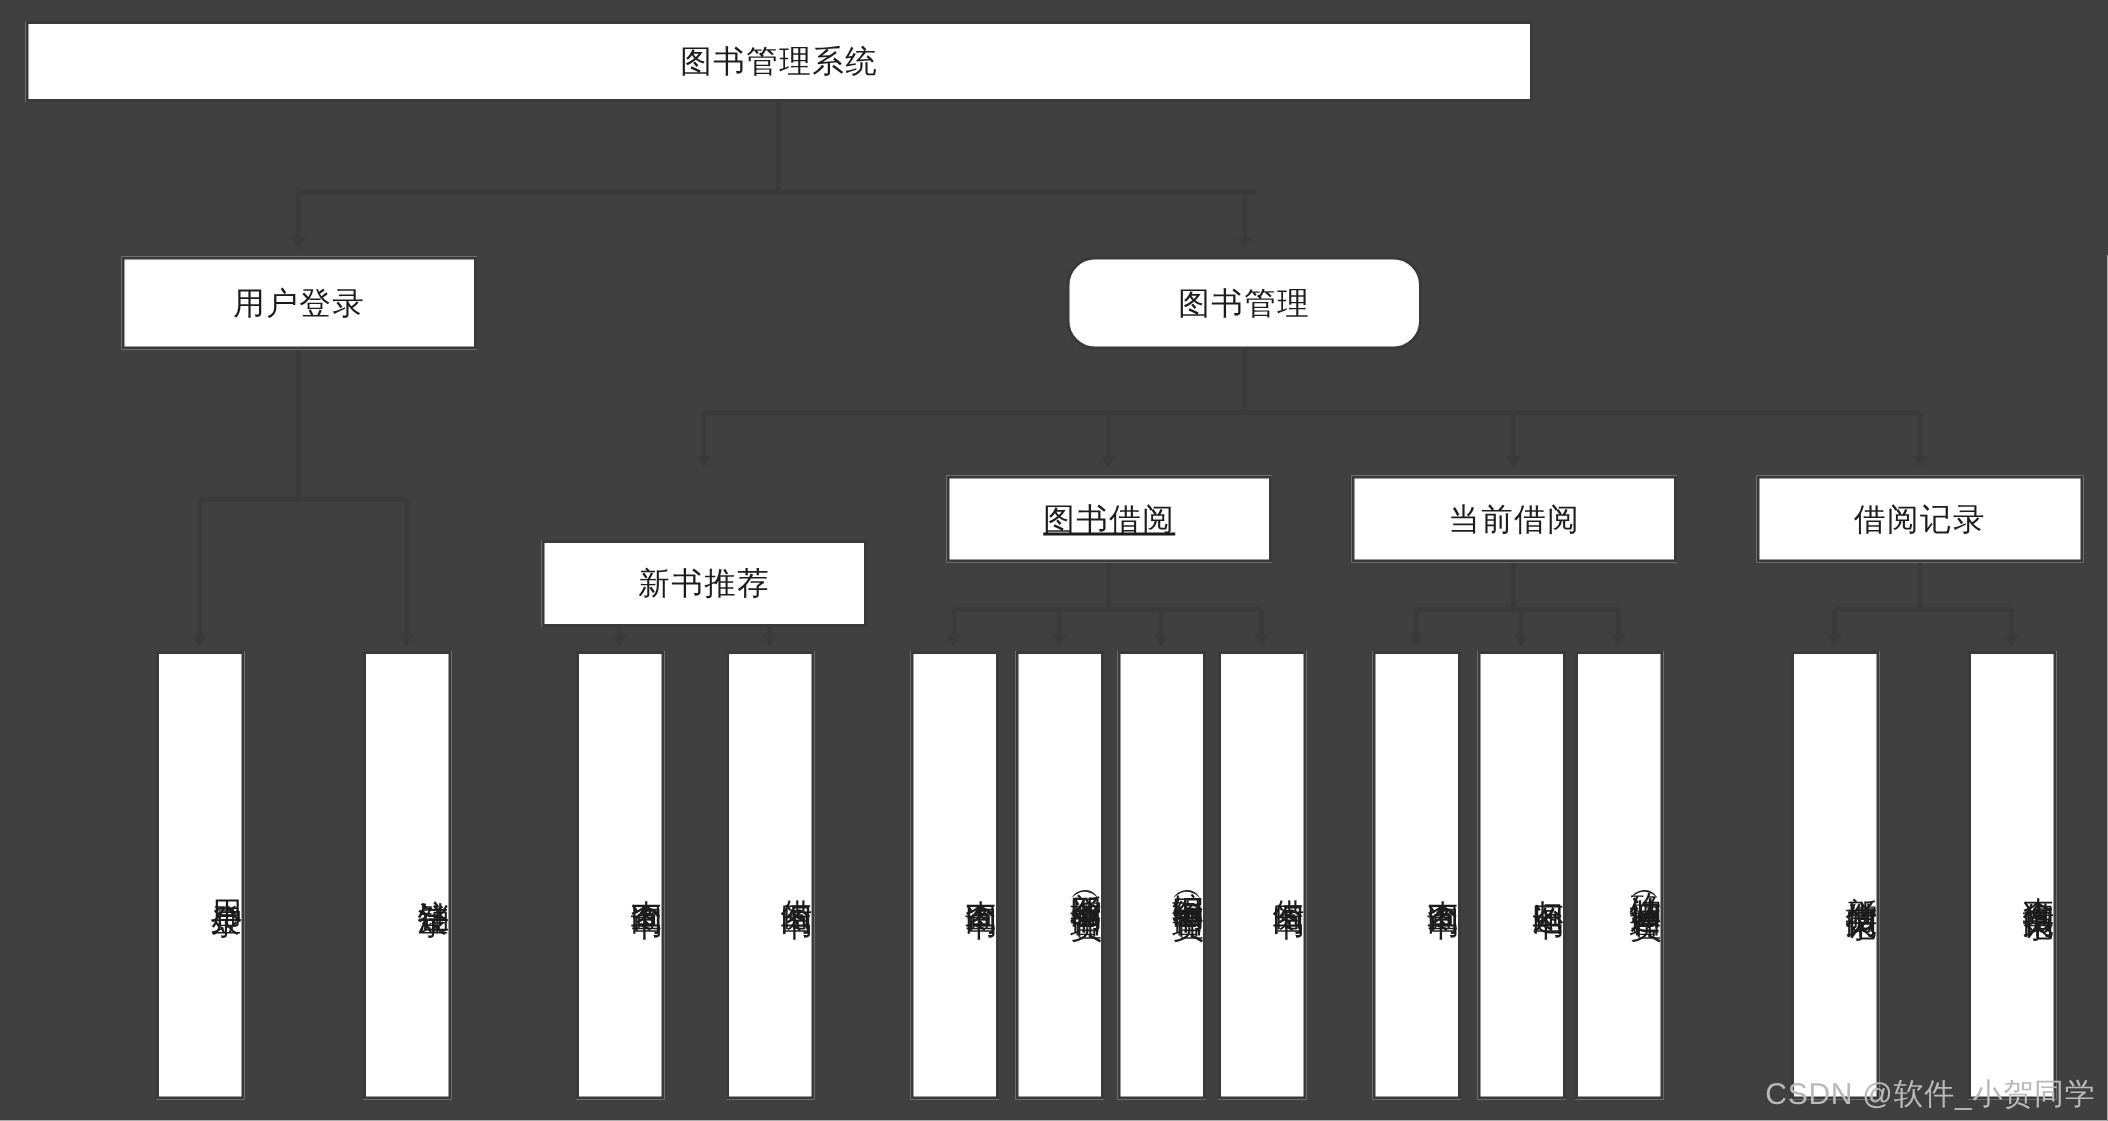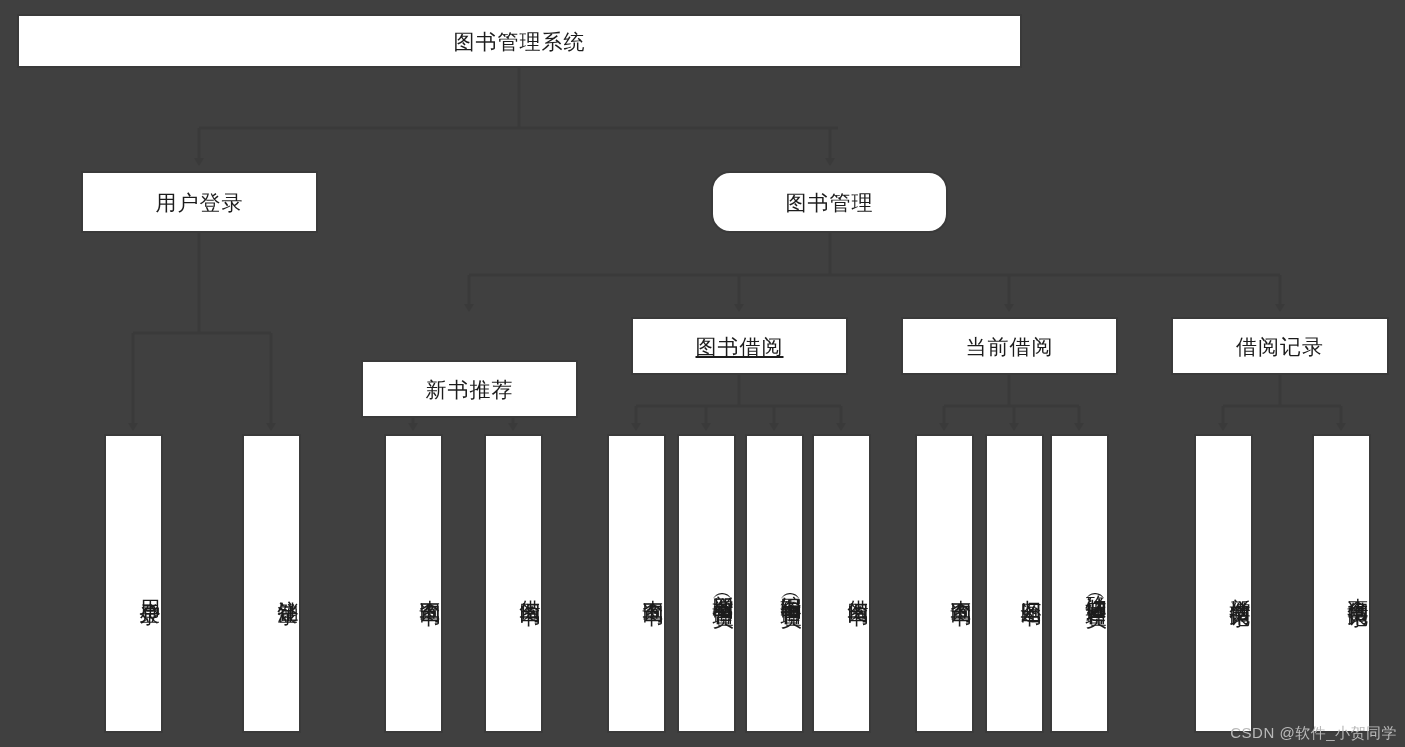--- a/index.html
+++ b/index.html
@@ -55,21 +55,21 @@
     white-space: nowrap;
   }
   .node .htext {
     line-height: 1;
     white-space: nowrap;
   }
   #watermark {
     position: absolute;
     right: 8px;
     bottom: 4px;
-    font-size: 15px;
+    font-size: 20px;
     color: #b9b9b9;
     white-space: nowrap;
     letter-spacing: 0.5px;
   }
 </style>
 </head>
 <body>
 
 <div id="canvas">
 

